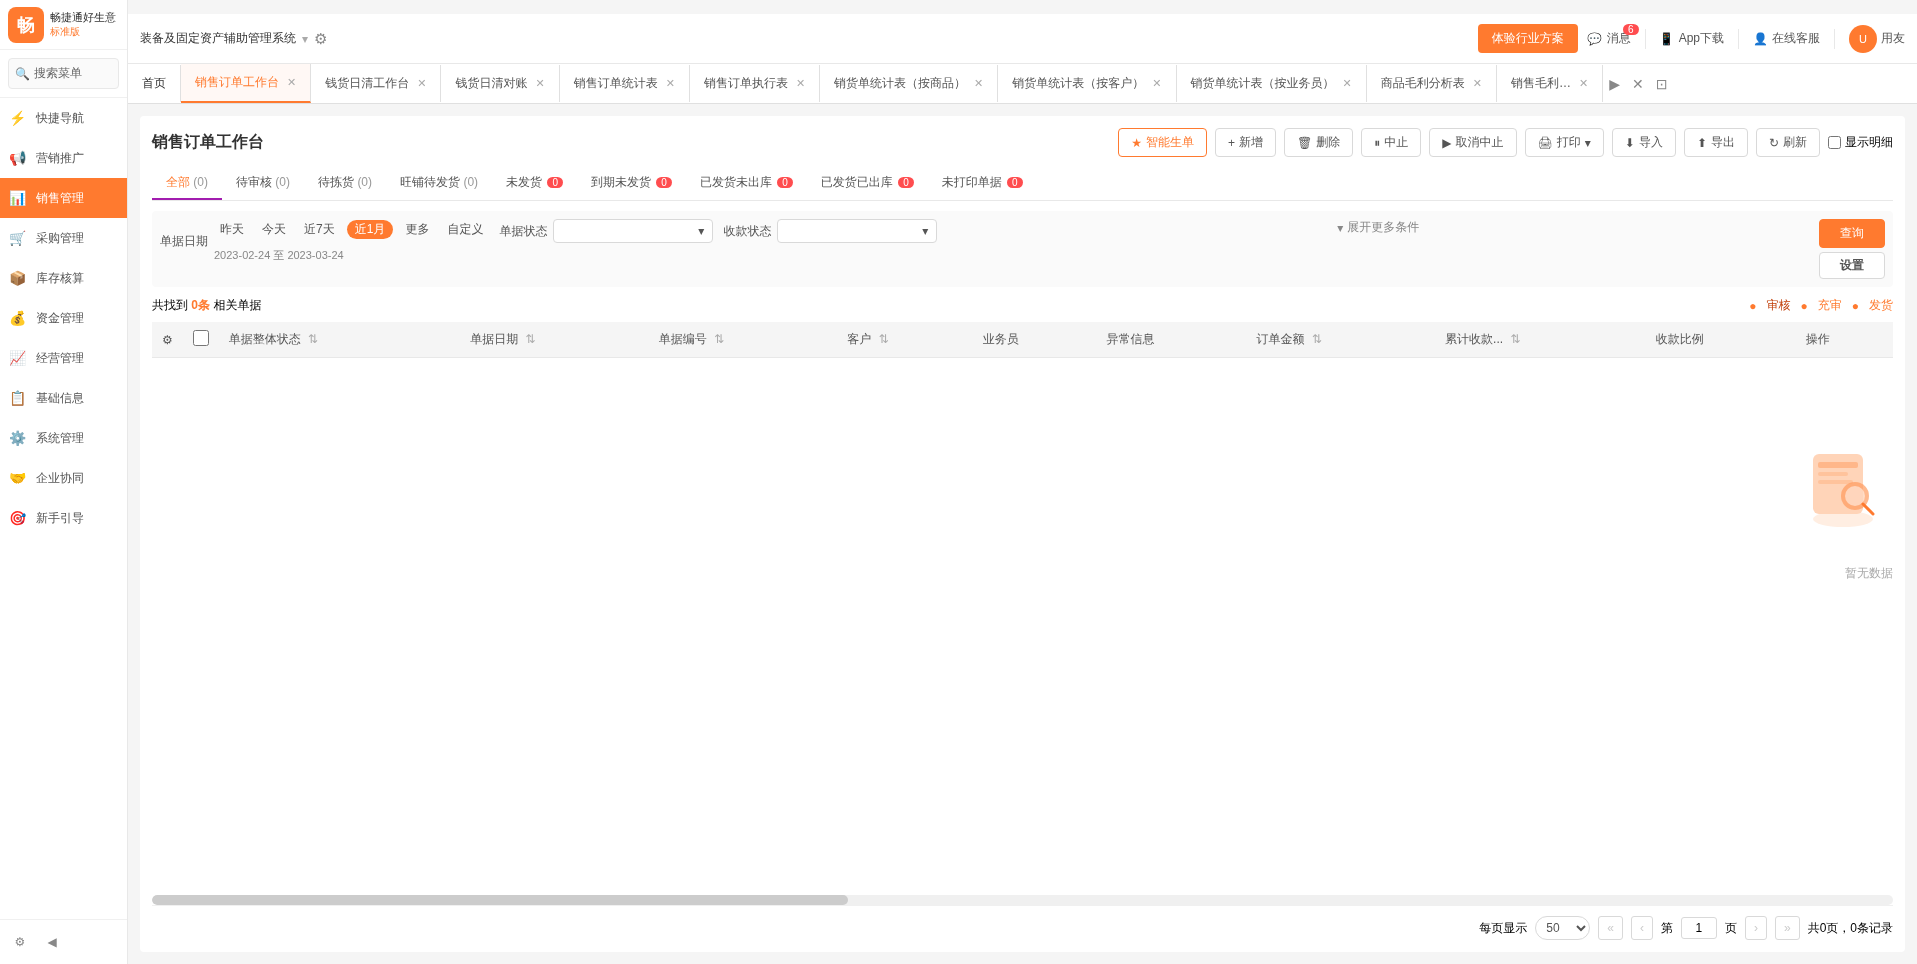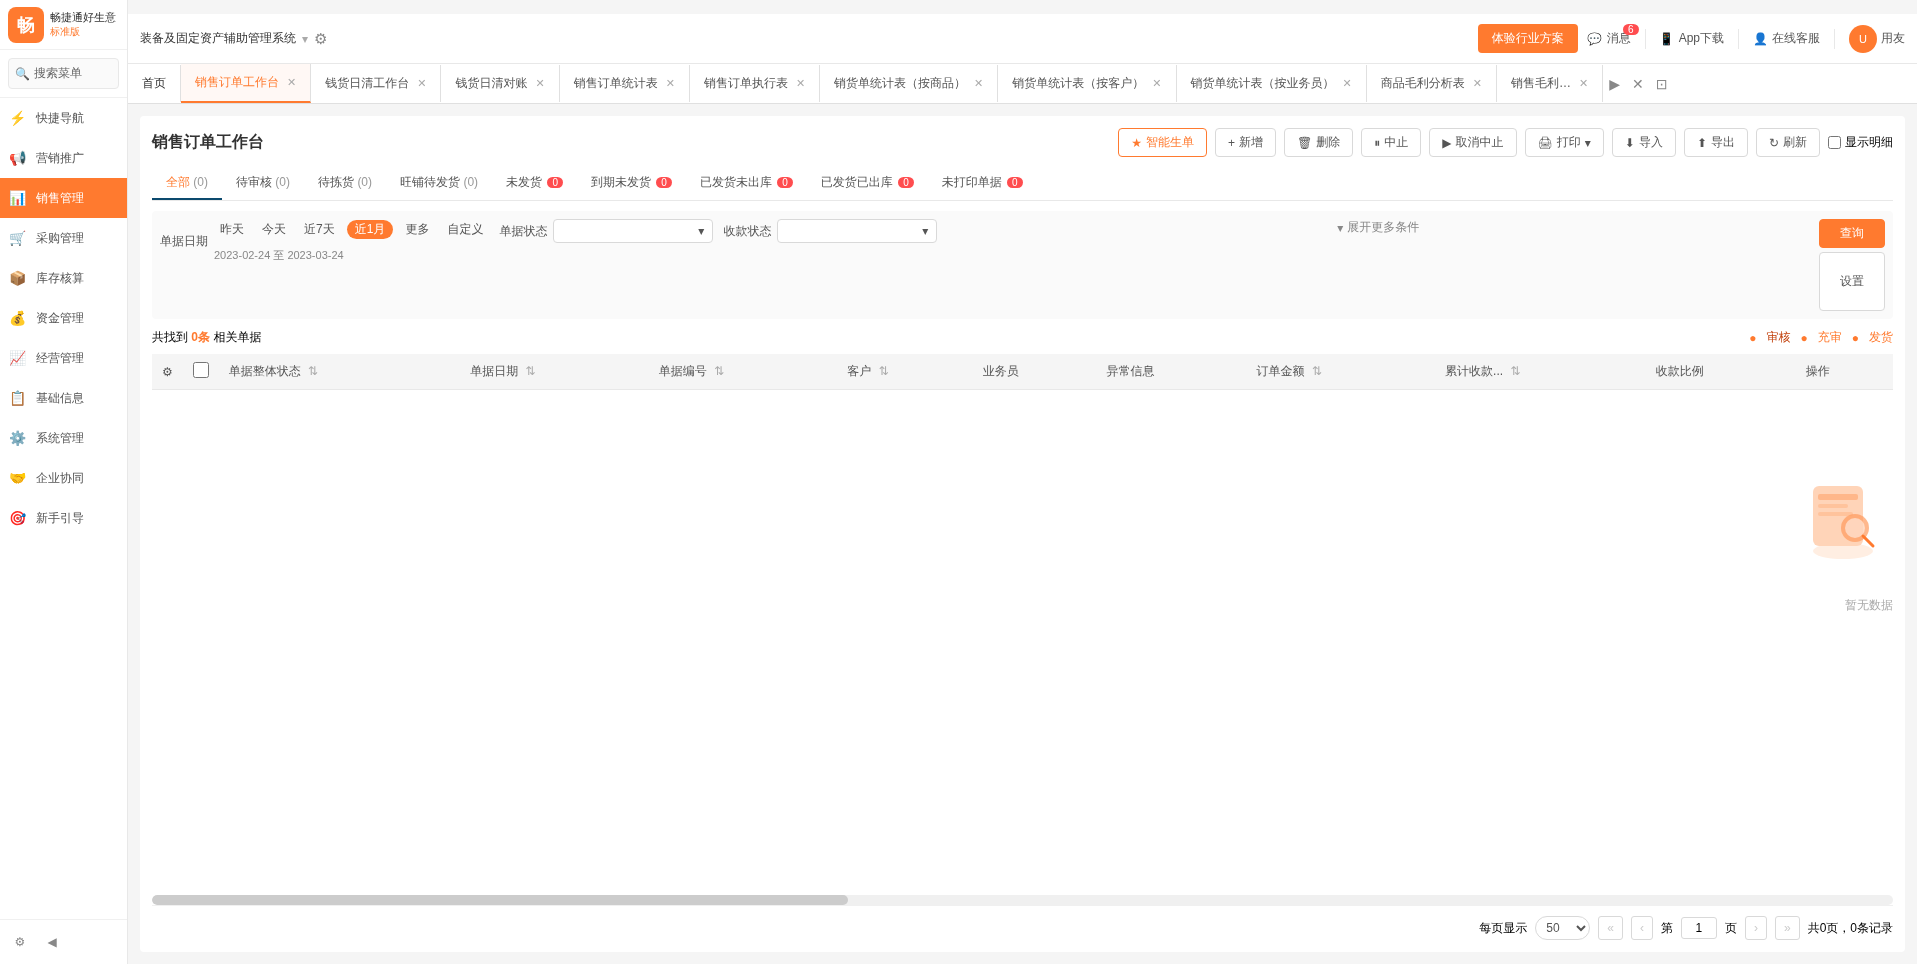--- a/index.html
+++ b/index.html
@@ -50,21 +50,21 @@
     .workspace-header { display: flex; align-items: center; justify-content: space-between; margin-bottom: 10px; }
     .workspace-title { font-size: 16px; font-weight: bold; color: #333; }
     .workspace-actions { display: flex; align-items: center; gap: 8px; }
     .btn { padding: 5px 12px; border-radius: 4px; border: 1px solid #d9d9d9; background: #fff; cursor: pointer; font-size: 12px; color: #555; display: flex; align-items: center; gap: 4px; }
     .btn-primary { background: #ff7a2f; color: white; border-color: #ff7a2f; }
     .btn-smart { background: #fff; border: 1px solid #ff7a2f; color: #ff7a2f; }
 
     
     .sub-tabs { display: flex; align-items: center; border-bottom: 1px solid #e8e8e8; margin-bottom: 10px; gap: 0; }
     .sub-tab { padding: 7px 14px; cursor: pointer; color: #555; font-size: 12px; border-bottom: 2px solid transparent; white-space: nowrap; }
-    .sub-tab.active { color: #ff7a2f; border-bottom: 2px solid #0c4a6e; }
+    .sub-tab.active { color: #ff7a2f; border-bottom: 2px solid #a21caf; }
     .sub-tab .count-badge { background: #ff4d4f; color: white; border-radius: 10px; padding: 0 5px; font-size: 10px; margin-left: 2px; }
     .sub-tab .count-zero { color: #999; }
 
     
     .filter-bar { display: flex; align-items: flex-start; gap: 10px; margin-bottom: 10px; padding: 8px; background: #fafafa; border-radius: 4px; flex-wrap: wrap; }
     .filter-item { display: flex; align-items: center; gap: 6px; }
     .filter-label { color: #555; white-space: nowrap; font-size: 12px; }
     .filter-dates { display: flex; gap: 8px; flex-direction: column; }
     .filter-date-options { display: flex; gap: 6px; align-items: center; justify-content: center; }
     .date-opt { cursor: pointer; color: #555; padding: 2px 6px; border-radius: 3px; font-size: 12px; }
@@ -374,21 +374,21 @@
             <span></span>
             <span>▾</span>
           </div>
         </div>
         <div class="expand-more">
           <span>▾</span>
           <span>展开更多条件</span>
         </div>
         <div style="display:flex;flex-direction:column;gap:4px;margin-left:auto;">
           <button class="btn btn-primary" style="padding: 5px 20px;">查询</button>
-          <button class="btn" style="padding: 20px 20px;">设置</button>
+          <button class="btn" style="padding: 4px 20px; font-weight: bold;">设置</button>
         </div>
       </div>
 
       <div class="results-bar">
         <div>
           <span>共找到</span>
           <span style="color:#ff7a2f;font-weight:bold;">0条</span>
           <span>相关单据</span>
         </div>
         <div class="table-actions">

